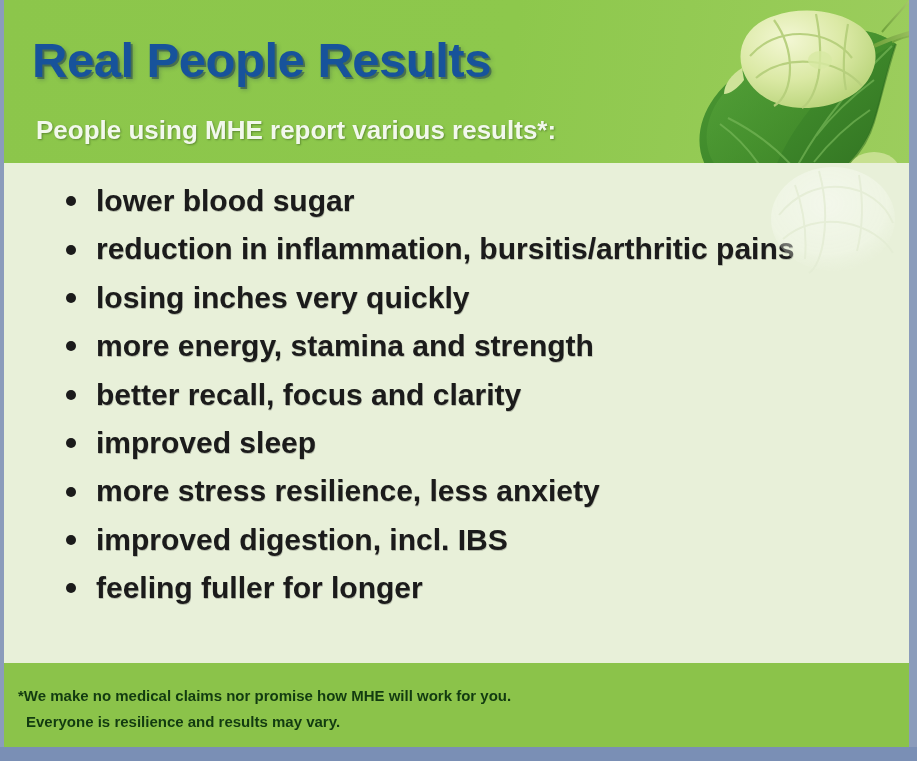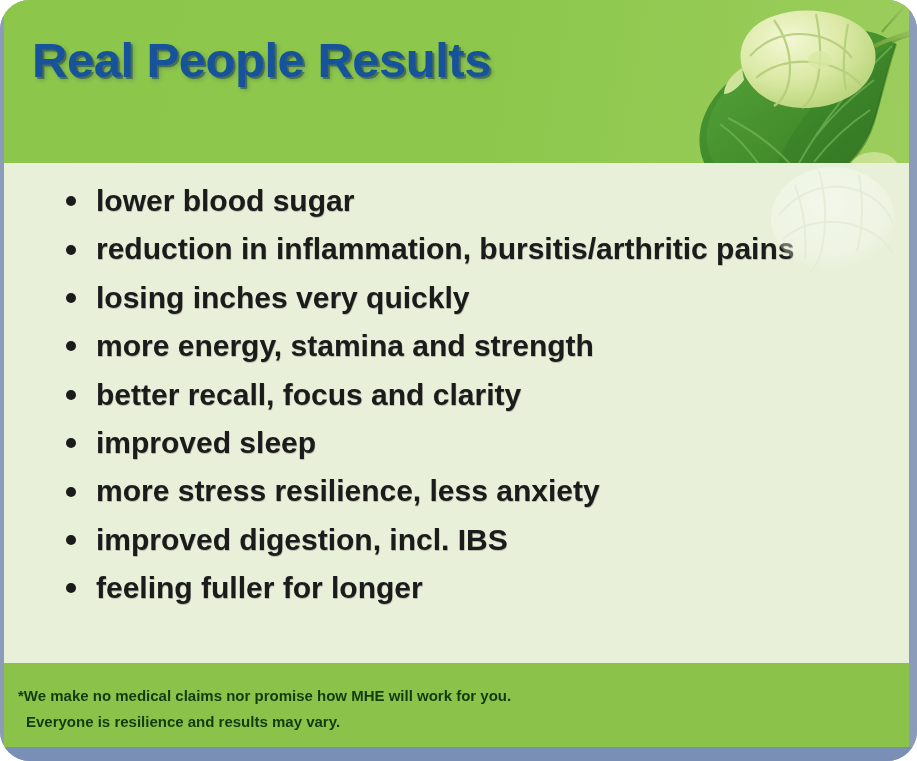--- a/index.html
+++ b/index.html
@@ -12,21 +12,20 @@
     font-family: "Liberation Sans", sans-serif;
   }
 
   #poster {
     position: relative;
     width: 917px;
     height: 761px;
     overflow: hidden;
     background: #7a8fb5;   
     box-sizing: border-box;
-    border-radius: 30px;
   }
 
   
   .card {
     position: absolute;
     left: 4px;
     top: 0;
     width: 909px;
     height: 747px;
     background: #e8f0d9;
@@ -258,20 +257,21 @@
             <path d="M258 38 C268 26 278 16 286 6" stroke-width="2"></path>
             <path d="M268 48 C282 42 294 40 300 40" stroke-width="2"></path>
           </g>
 
           <ellipse cx="250" cy="178" rx="26" ry="20" fill="#cfe39a" opacity="0.85"></ellipse>
         </svg>
       </div>
 
       <div class="title">Real People Results</div>
 
+      <div class="subtitle">People using MHE report various results*:</div>
     </div>
 
     <div class="list-panel">
 
       <div class="ghost-hop" style="top:0; left:755px;">
         <svg width="150" height="118" viewBox="0 0 150 118" xmlns="http://www.w3.org/2000/svg">
           <defs>
             <radialGradient id="ghostG" cx="45%" cy="35%" r="70%">
               <stop offset="0%" stop-color="#ffffff" stop-opacity="0.95"></stop>
               <stop offset="70%" stop-color="#f6faef" stop-opacity="0.85"></stop>

